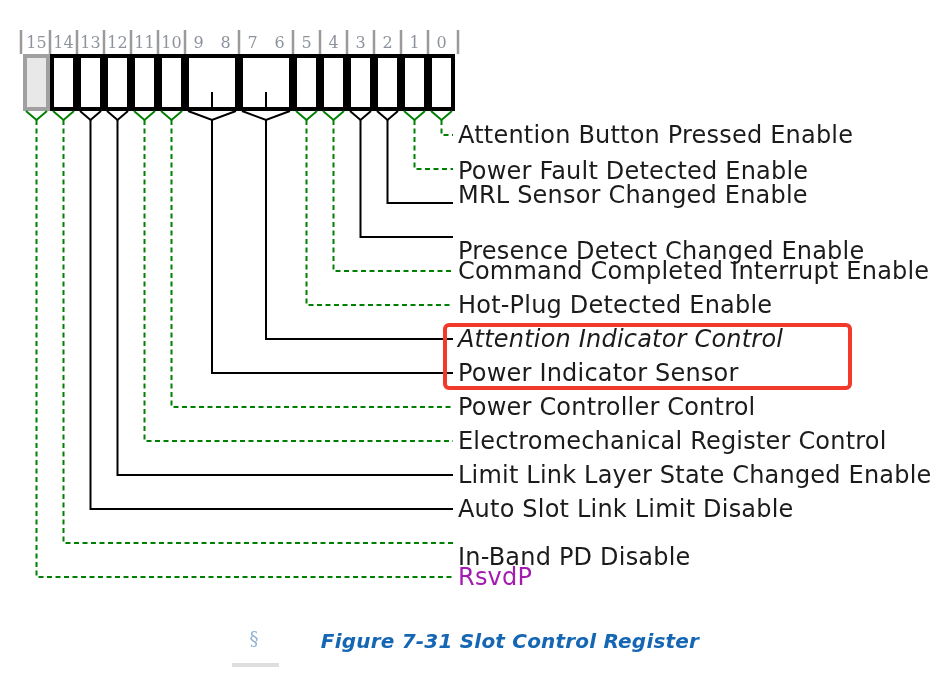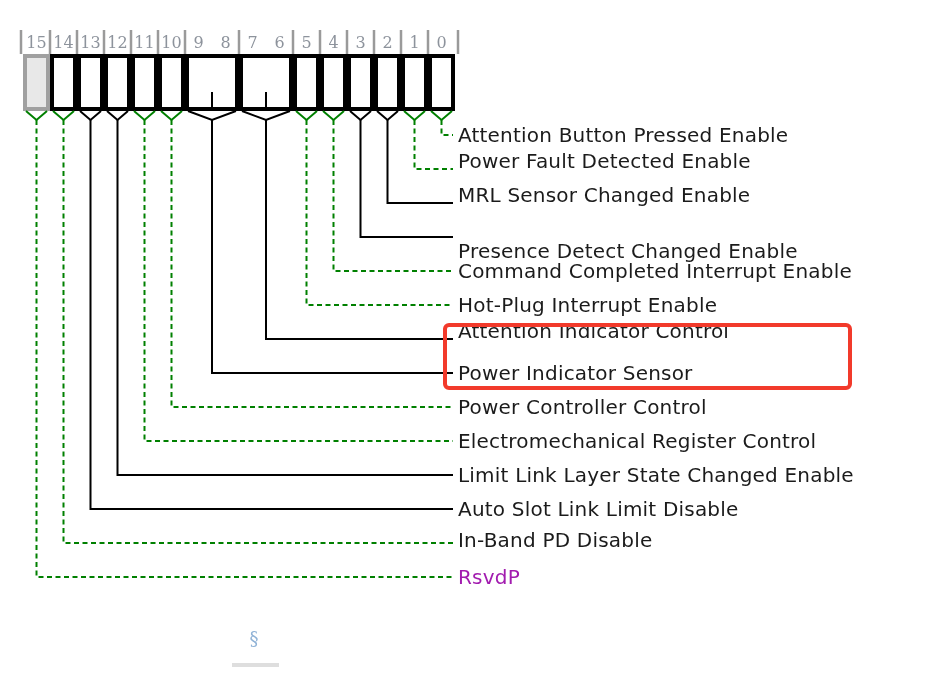--- a/index.html
+++ b/index.html
@@ -3,21 +3,21 @@
 <meta charset="utf-8">
 <style>
   html,body{margin:0;padding:0;background:#fff;}
   .stage{
     position:relative;width:952px;height:676px;background:#ffffff;overflow:hidden;
     font-family:"DejaVu Sans","Liberation Sans",sans-serif;
   }
   .stage svg{position:absolute;left:0;top:0;}
   .field-label{
     position:absolute;left:458px;height:28px;line-height:28px;
-    font-size:20px;letter-spacing:.2px;color:#1b1b1b;white-space:nowrap;
+    font-size:24px;letter-spacing:.2px;color:#1b1b1b;white-space:nowrap;
   }
   .field-label.muted{color:#a21caf;}
   .highlight-box{
     position:absolute;left:443px;width:409px;
     border:4px solid #f23a2b;border-radius:6px;box-sizing:border-box;
     background:transparent;
   }
   .section-mark{
     position:absolute;left:240px;top:628px;width:28px;text-align:center;
     font-size:18px;color:#8fb2d6;font-family:"DejaVu Serif","Liberation Serif",serif;
@@ -123,33 +123,34 @@
         <polyline points="144.5,120 144.5,441 453,441" fill="none" stroke="#008000" stroke-width="2" stroke-dasharray="5 3.5"></polyline>
         <polyline points="117.5,120 117.5,475 453,475" fill="none" stroke="#000000" stroke-width="2"></polyline>
         <polyline points="90.5,120 90.5,509 453,509" fill="none" stroke="#000000" stroke-width="2"></polyline>
         <polyline points="63.5,120 63.5,543 453,543" fill="none" stroke="#008000" stroke-width="2" stroke-dasharray="5 3.5"></polyline>
         <polyline points="36.5,120 36.5,577 453,577" fill="none" stroke="#008000" stroke-width="2" stroke-dasharray="5 3.5"></polyline>
       </g>
   </svg>
 
   <div id="labels">
       <div class="field-label" style="top: 121px;">Attention Button Pressed Enable</div>
-      <div class="field-label" style="top: 147px;">Power Fault Detected Enable</div>
+      <div class="field-label" style="top: 157px;">Power Fault Detected Enable</div>
       <div class="field-label" style="top: 181px;">MRL Sensor Changed Enable</div>
       <div class="field-label" style="top: 237px;">Presence Detect Changed Enable</div>
       <div class="field-label" style="top: 257px;">Command Completed Interrupt Enable</div>
-      <div class="field-label" style="top: 291px;">Hot-Plug Interrupt Enable</div>
-      <div class="field-label" style="top: 317px;">Attention Indicator Control</div>
+      <div class="field-label" style="top: 291px;">Hot-Plug Detected Enable</div>
+      <div class="field-label" style="top: 325px; font-style: italic;">Attention Indicator Control</div>
       <div class="field-label" style="top: 359px;">Power Indicator Sensor</div>
       <div class="field-label" style="top: 393px; text-align: center;">Power Controller Control</div>
       <div class="field-label" style="top: 427px;">Electromechanical Register Control</div>
       <div class="field-label" style="top: 461px;">Limit Link Layer State Changed Enable</div>
       <div class="field-label" style="top: 495px;">Auto Slot Link Limit Disable</div>
-      <div class="field-label" style="top: 526px;">In-Band PD Disable</div>
+      <div class="field-label" style="top: 543px;">In-Band PD Disable</div>
       <div class="field-label muted" style="top: 563px;">RsvdP</div>
     </div>
 
   <div id="hbox" class="highlight-box" style="top: 323px; height: 67px; border-color: rgb(242, 58, 43);"></div>
 
   <div class="section-mark">§</div>
   <div class="section-underline"></div>
+  <div class="figure-caption">Figure 7-31 Slot Control Register</div>
 
 </div>
 
 </body></html>

